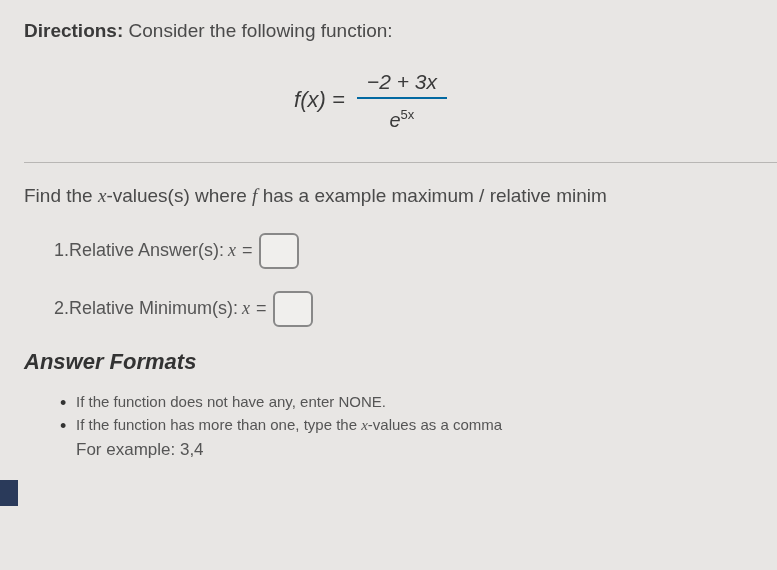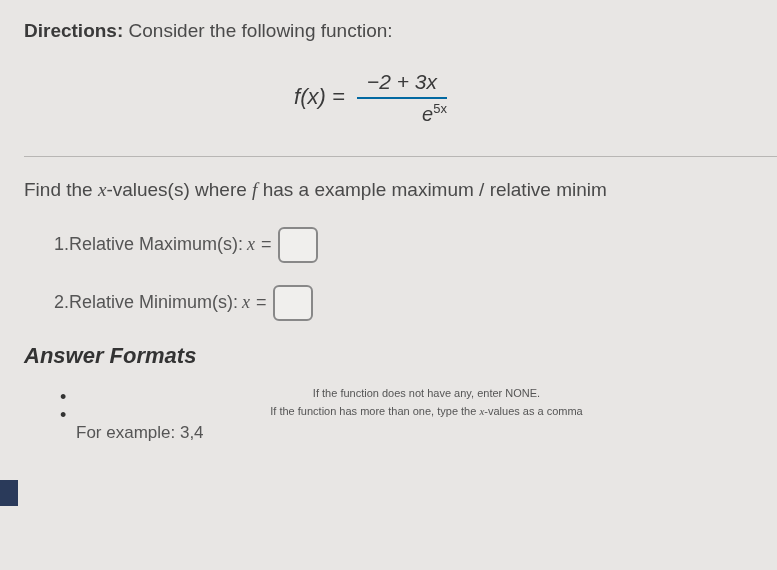--- a/index.html
+++ b/index.html
@@ -42,23 +42,22 @@
       margin-left: 6px;
     }
     .frac-num {
       display: block;
       border-bottom: 2px solid #0369a1;
       padding: 0 10px 3px 10px;
       font-size: 21px;
     }
     .frac-den {
       display: block;
-      padding-top: 2px;
+      padding-top: 8px;
       font-size: 20px;
-      text-align: right;
     }
     .sup {
       font-size: 13px;
       vertical-align: super;
       font-style: normal;
     }
     .hr {
       border: none;
       border-top: 1px solid #b8b6b4;
       margin: 6px 0 22px 0;
@@ -100,26 +99,25 @@
       font-weight: bold;
       color: #333;
       margin-top: 8px;
       margin-bottom: 18px;
       font-style: italic;
     }
     .bullet-list {
       margin-left: 36px;
     }
     .bullet-item {
-      font-size: 11px;
+      font-size: 15px;
       color: #555;
       margin-bottom: 6px;
       position: relative;
       padding-left: 16px;
-      text-align: center;
     }
     .bullet-item::before {
       content: "•";
       position: absolute;
       left: 0;
       top: 0;
       font-size: 18px;
       color: #333;
     }
     .example-line {
@@ -156,21 +154,21 @@
 </div>
 
 <hr class="hr">
 
 <div class="find-line">
   <span>Find the </span><span class="mi">x</span><span>-values(s) where </span><span class="mi">f</span><span> has a example maximum / relative minim</span>
 </div>
 
 <div class="answer-item">
   <span>1.</span>
-    <span> Relative Maximum(s): </span>
+    <span> Relative Answer(s): </span>
     <span class="mi">x</span>
     <span> = </span>
   <span class="input-box"></span>
 </div>
 
 <div class="answer-item">
   <span>2.</span>
     <span> Relative Minimum(s): </span>
     <span class="mi">x</span>
     <span> = </span>

